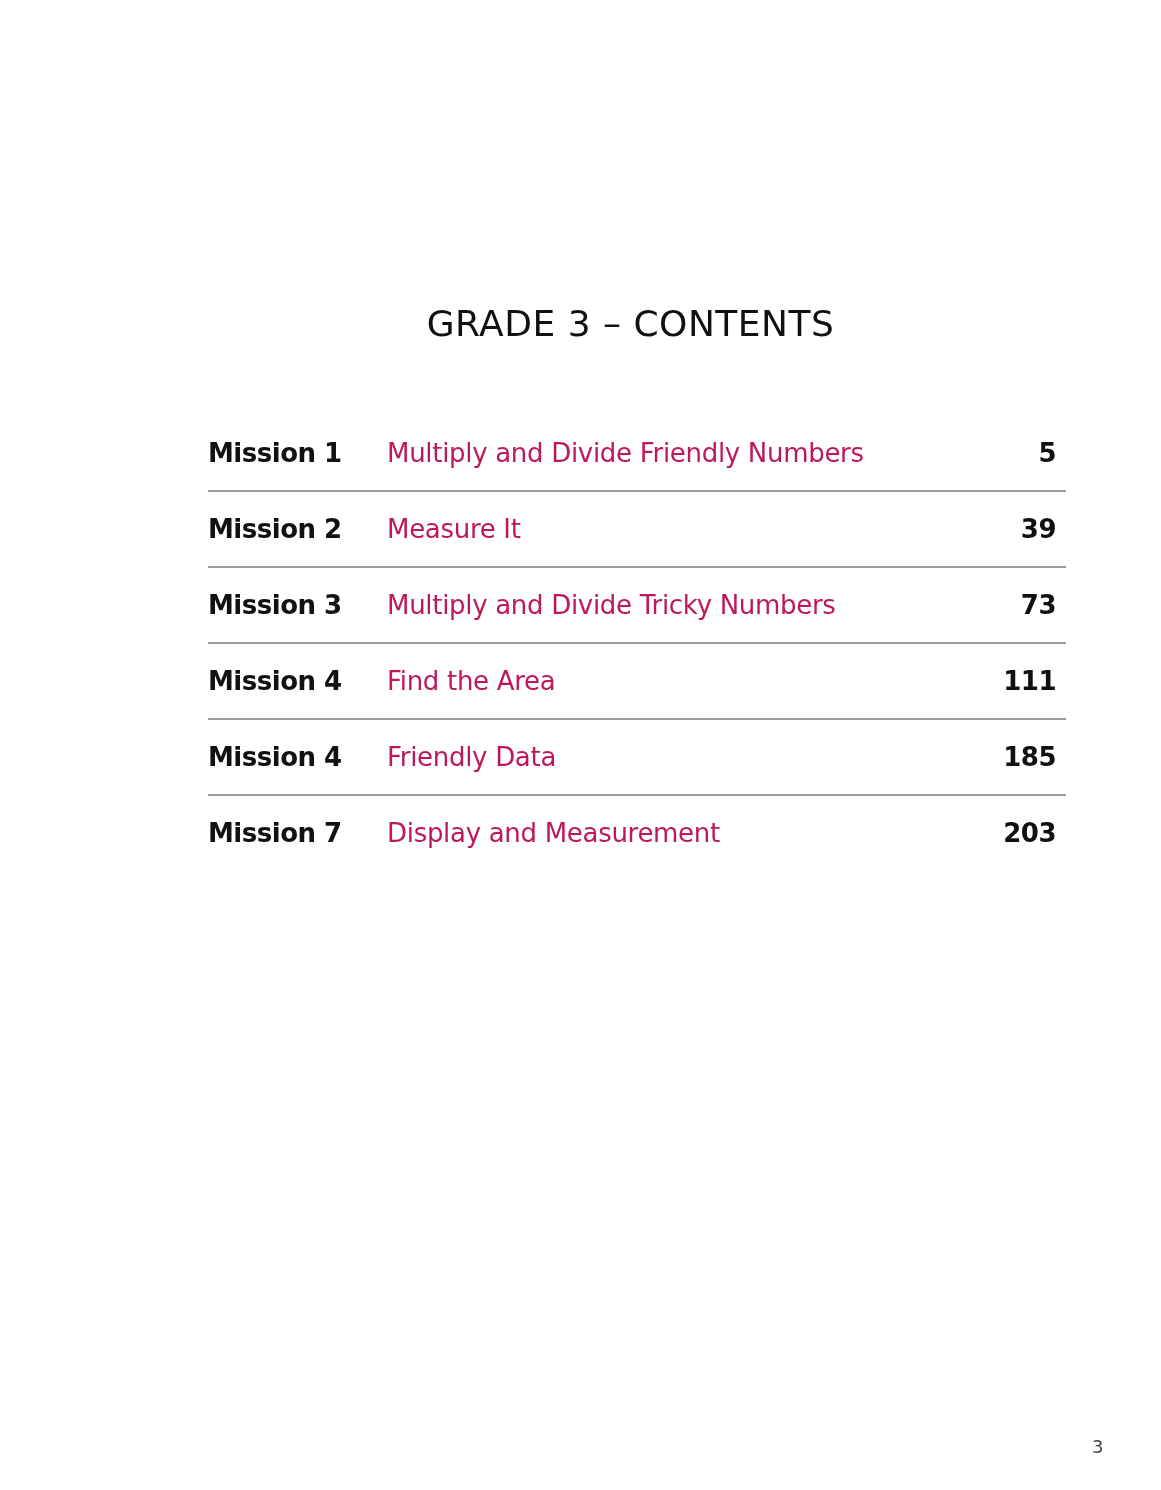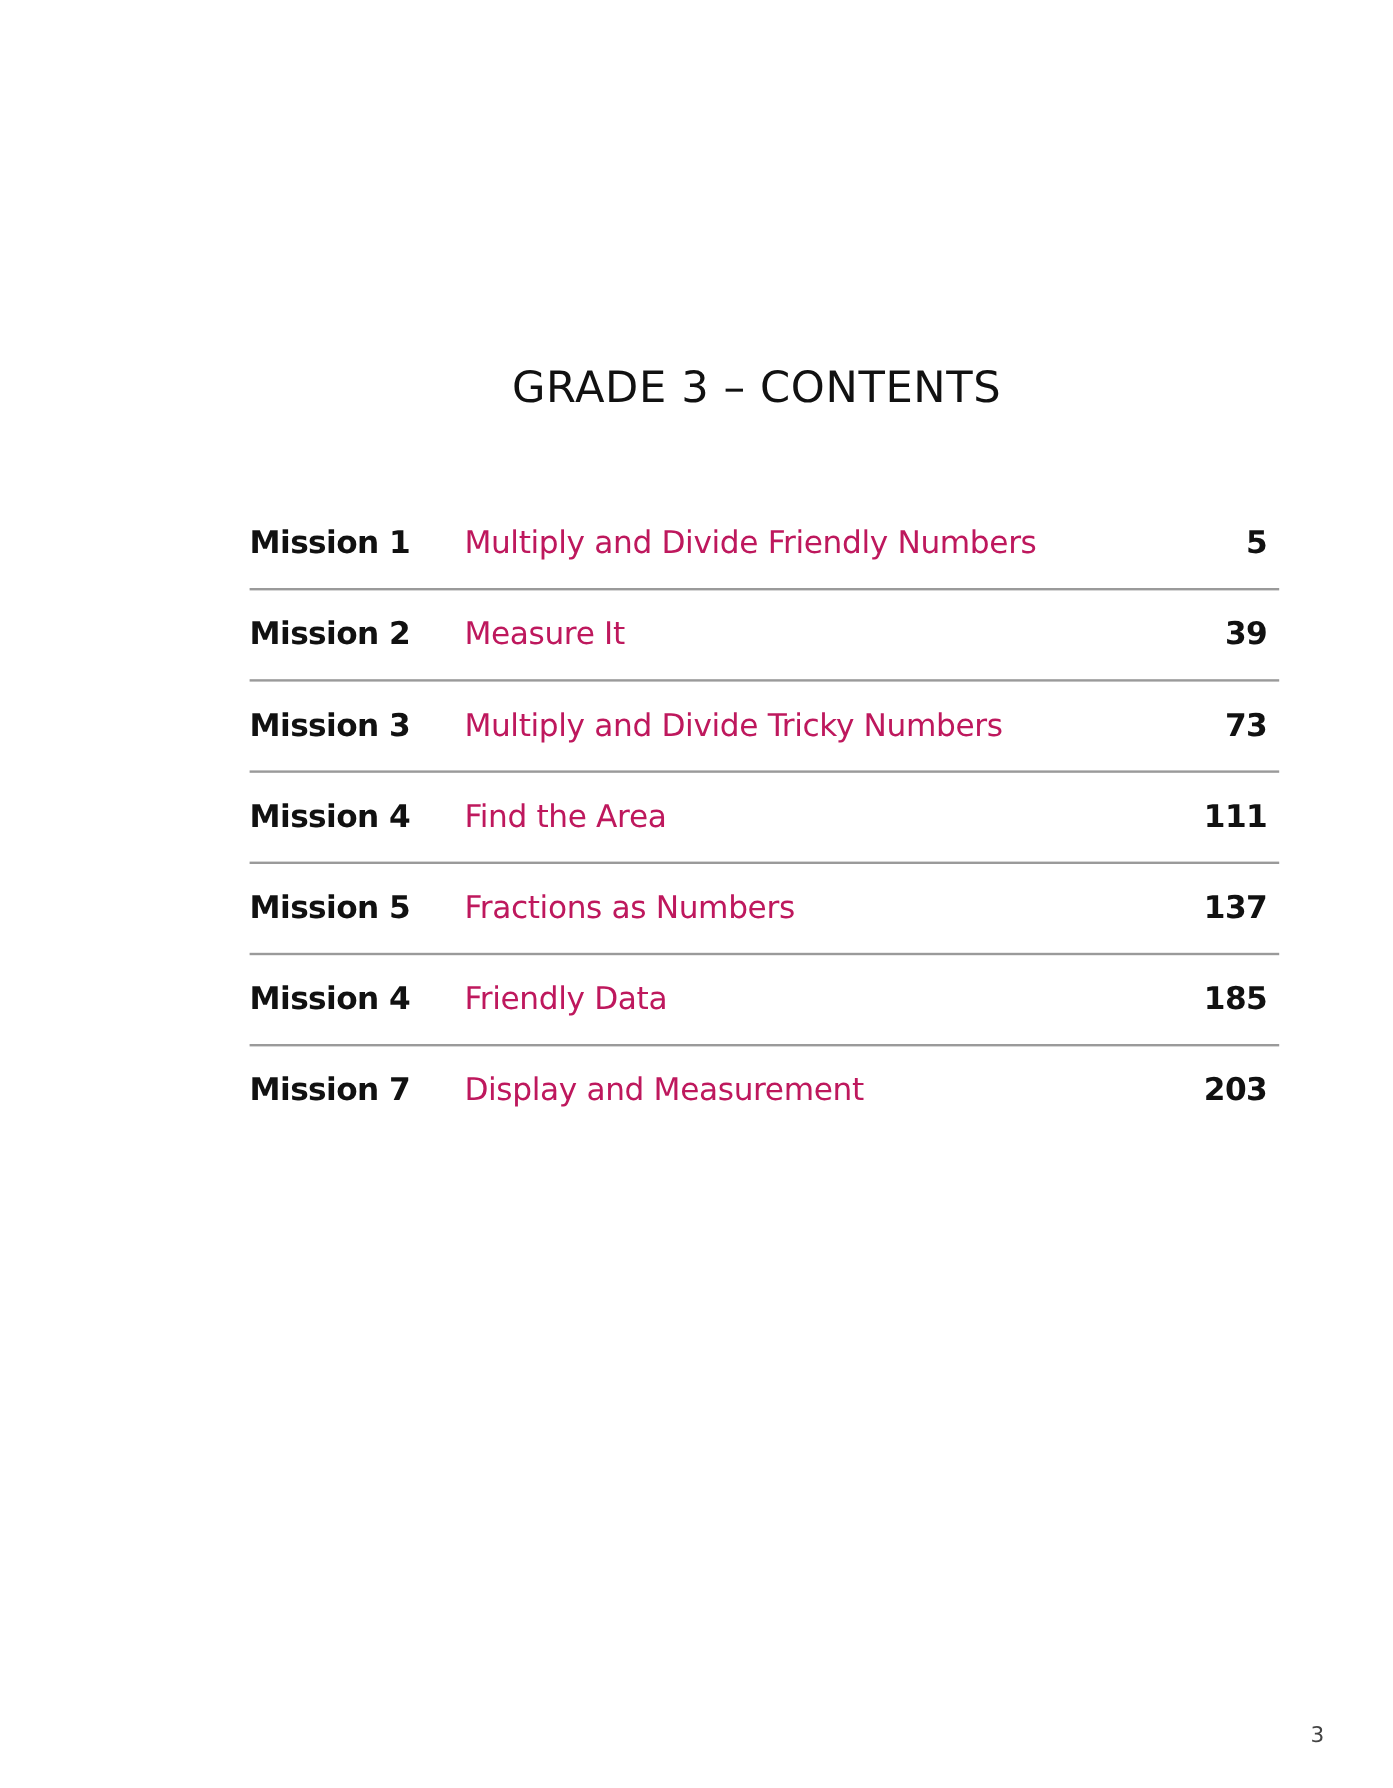--- a/index.html
+++ b/index.html
@@ -56,25 +56,20 @@
     <span class="mission">Mission 3</span>
     <span class="name">Multiply and Divide Tricky Numbers</span>
     <span class="page">73</span>
   </div>
   <div class="row">
     <span class="mission">Mission 4</span>
     <span class="name">Find the Area</span>
     <span class="page">111</span>
   </div>
   <div class="row">
-    <span class="mission">Mission 5</span>
-    <span class="name">Fractions as Numbers</span>
-    <span class="page">137</span>
-  </div>
-  <div class="row">
     <span class="mission">Mission 4</span>
     <span class="name">Friendly Data</span>
     <span class="page">185</span>
   </div>
   <div class="row">
     <span class="mission">Mission 7</span>
     <span class="name">Display and Measurement</span>
     <span class="page">203</span>
   </div>
 </div>

